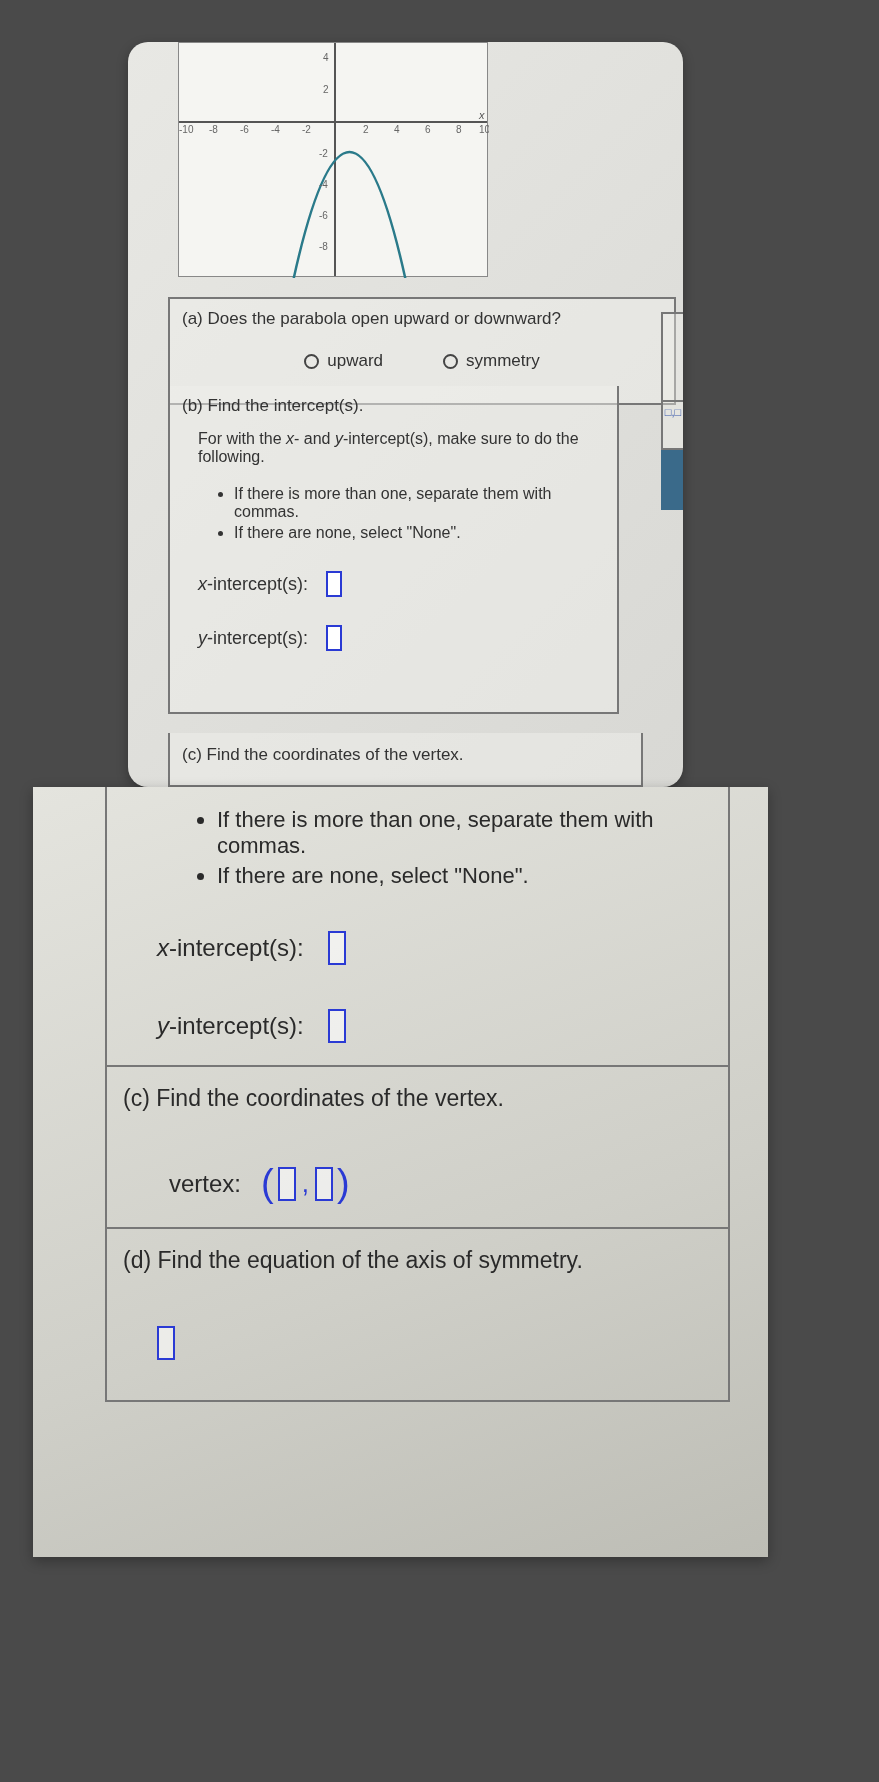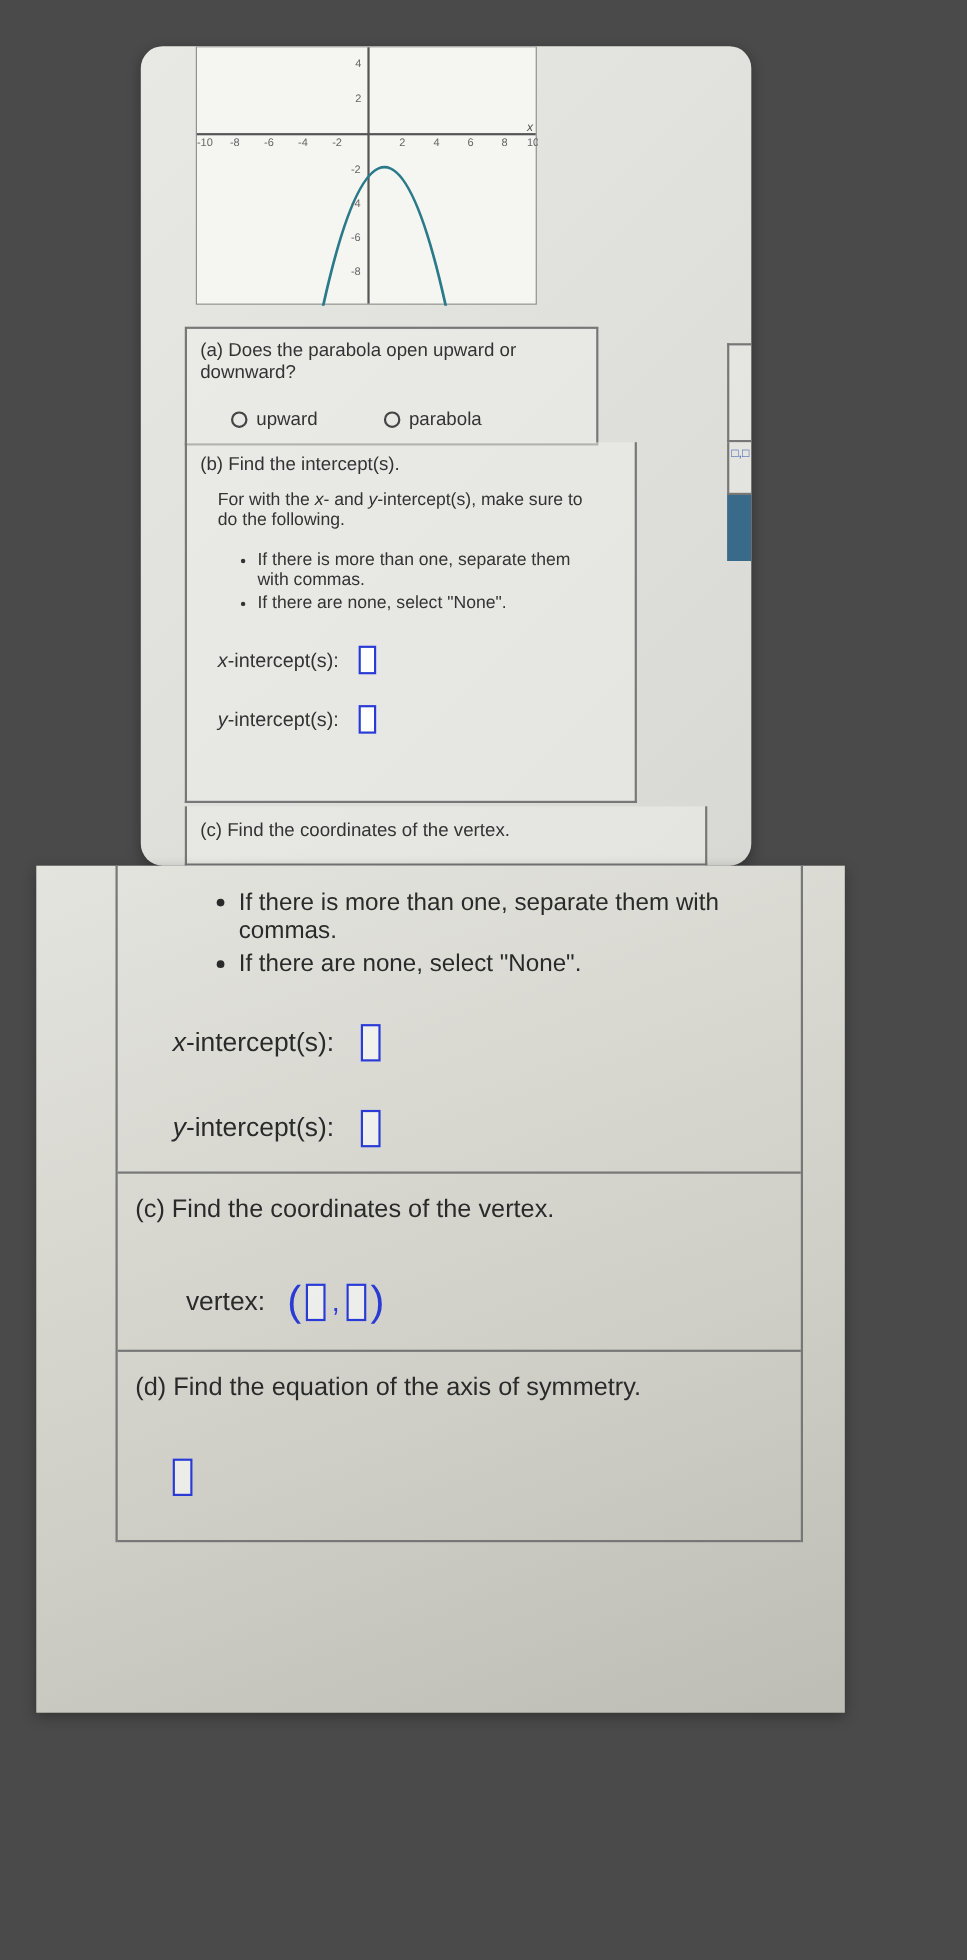--- a/index.html
+++ b/index.html
@@ -40,29 +40,29 @@
     width: 310px; height: 235px;
     pointer-events: none;
   }
   .qbox {
     position: absolute;
     border: 2px solid #777;
     background: rgba(240,240,236,0.5);
     font-size: 17px;
     color: #333;
   }
-  .boxA { top: 255px; left: 40px; width: 376px; height: 108px; }
+  .boxA { top: 255px; left: 40px; width: 508px; height: 108px; }
   .boxA .qtitle { padding: 10px 12px; }
-  .boxA .opts { padding: 12px 40px; display: flex; gap: 60px; }
+  .boxA .opts { padding: 12px 40px; display: flex; gap: 60px; justify-content: center; }
   .radio-opt { display: flex; align-items: center; gap: 8px; }
   .radio-opt .circ {
     width: 15px; height: 15px; border: 2px solid #444;
     border-radius: 50%; display: inline-block;
   }
-  .boxB { top: 360px; left: 40px; width: 411px; height: 328px; border-top: none; }
+  .boxB { top: 344px; left: 40px; width: 451px; height: 328px; border-top: none; }
   .boxB .qtitle { padding: 10px 12px 8px; }
   .boxB .instr { padding: 6px 28px 10px; font-size: 16px; }
   .boxB ul { padding: 6px 40px 12px 64px; font-size: 16px; }
   .boxB li { margin: 3px 0; }
   .fieldrow { padding: 14px 28px; font-style: italic; font-size: 18px; display: flex; align-items: center; gap: 18px; }
   .fieldrow .nonital { font-style: normal; }
   .ansbox {
     display: inline-block;
     width: 16px; height: 26px;
     border: 2px solid #2a3ad4;
@@ -189,21 +189,21 @@
 
   <div class="qbox boxA">
     <div class="qtitle">(a) Does the parabola open upward or downward?</div>
     <div class="opts">
       <label class="radio-opt">
         <span class="circ"></span>
         <span>upward</span>
       </label>
       <label class="radio-opt">
         <span class="circ"></span>
-        <span>parabola</span>
+        <span>symmetry</span>
       </label>
     </div>
   </div>
 
   <div class="qbox boxB">
     <div class="qtitle">(b) Find the intercept(s).</div>
     <div class="instr">
       <span>For with the </span><span class="ital">x</span><span>- and </span><span class="ital">y</span><span>-intercept(s), make sure to do the following.</span>
     </div>
     <ul>

